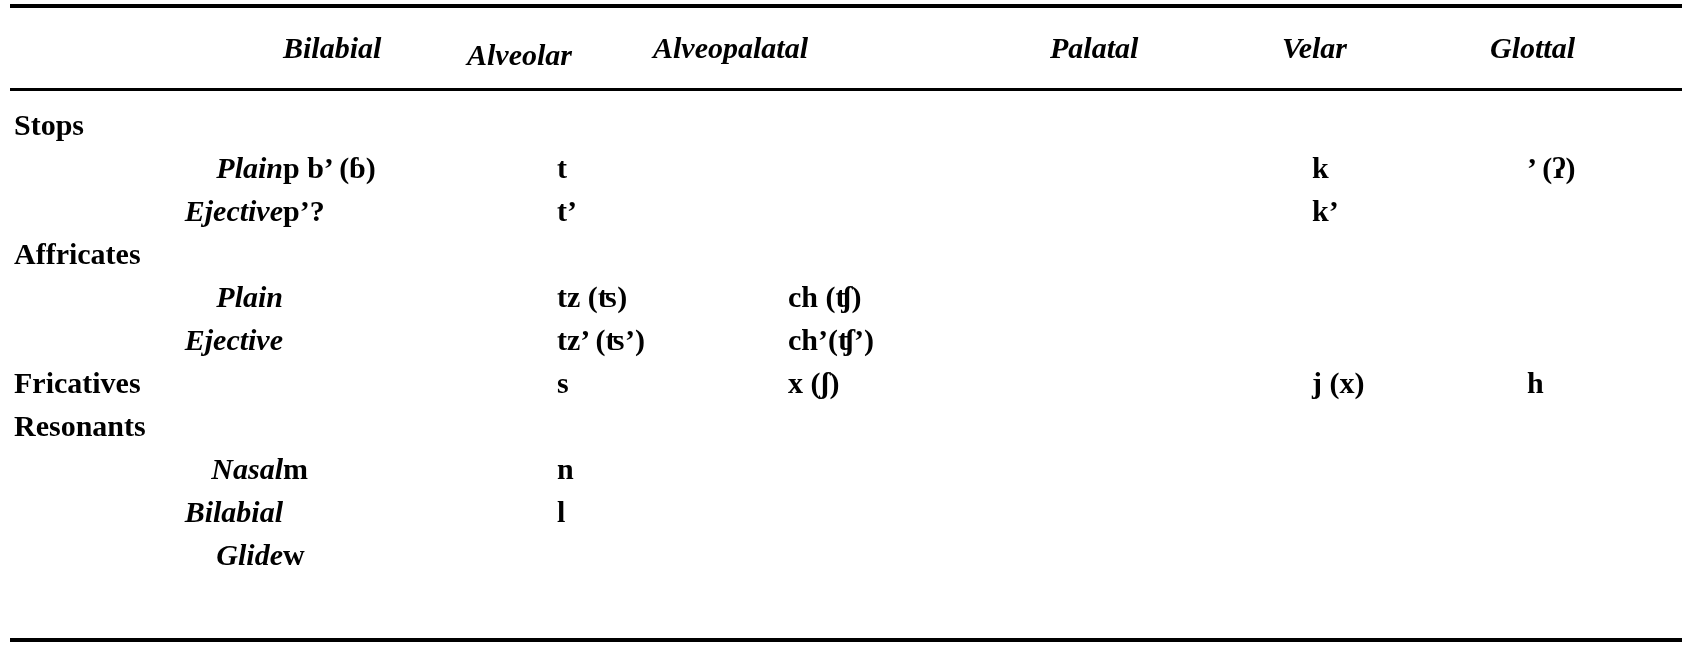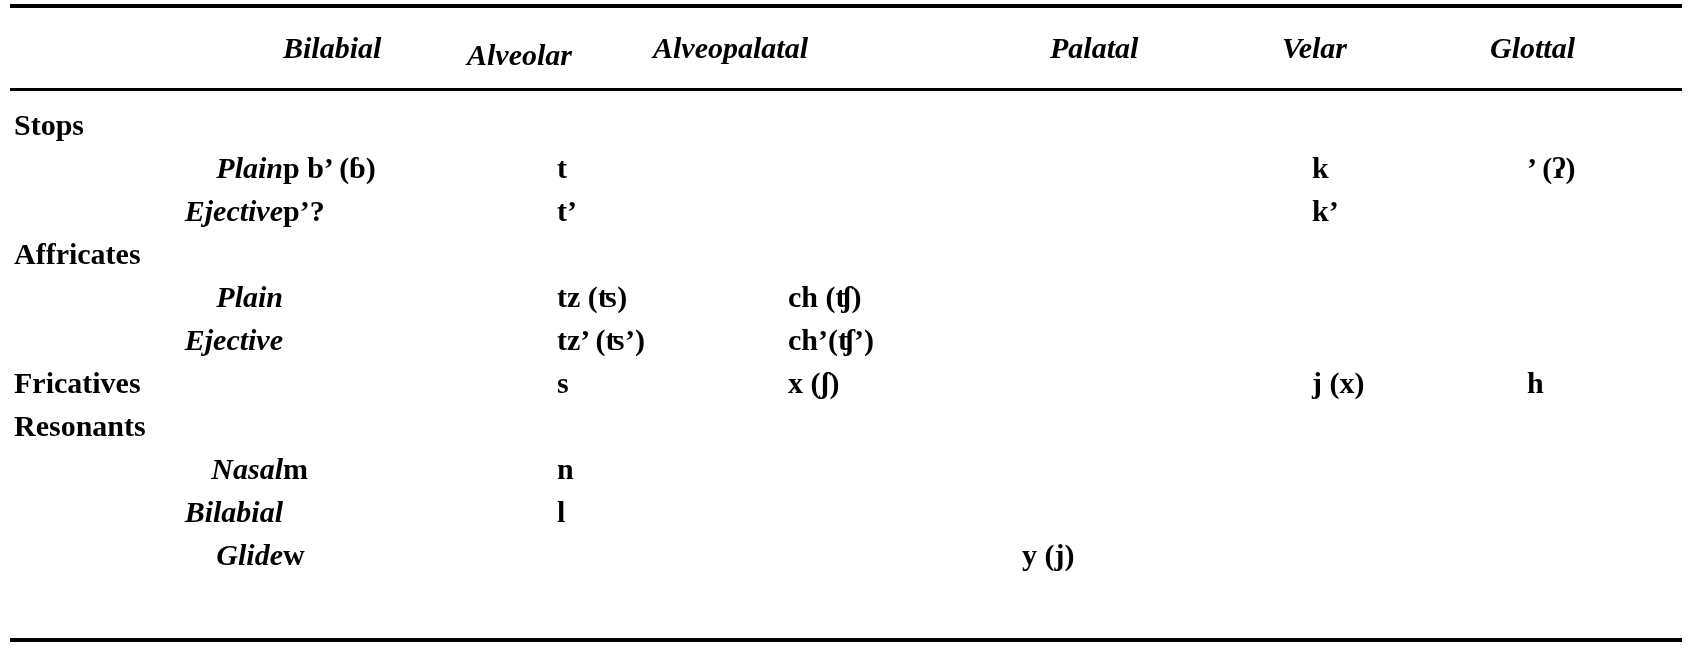--- a/index.html
+++ b/index.html
@@ -184,21 +184,20 @@
           <div class="cell data-cell"></div>
           <div class="cell data-cell"></div>
           <div class="cell data-cell"></div>
           <div class="cell data-cell"></div>
         </div>
         <div class="grid-row row sub">
           <div class="cell label-cell">Glide</div>
           <div class="cell data-cell">w</div>
           <div class="cell data-cell"></div>
           <div class="cell data-cell"></div>
-          <div class="cell data-cell">y (j)</div>
           <div class="cell data-cell"></div>
           <div class="cell data-cell"></div>
         </div>
       </div>
 
     <div class="rule rule-bottom"></div>
 
   </div>
 </div>
 

